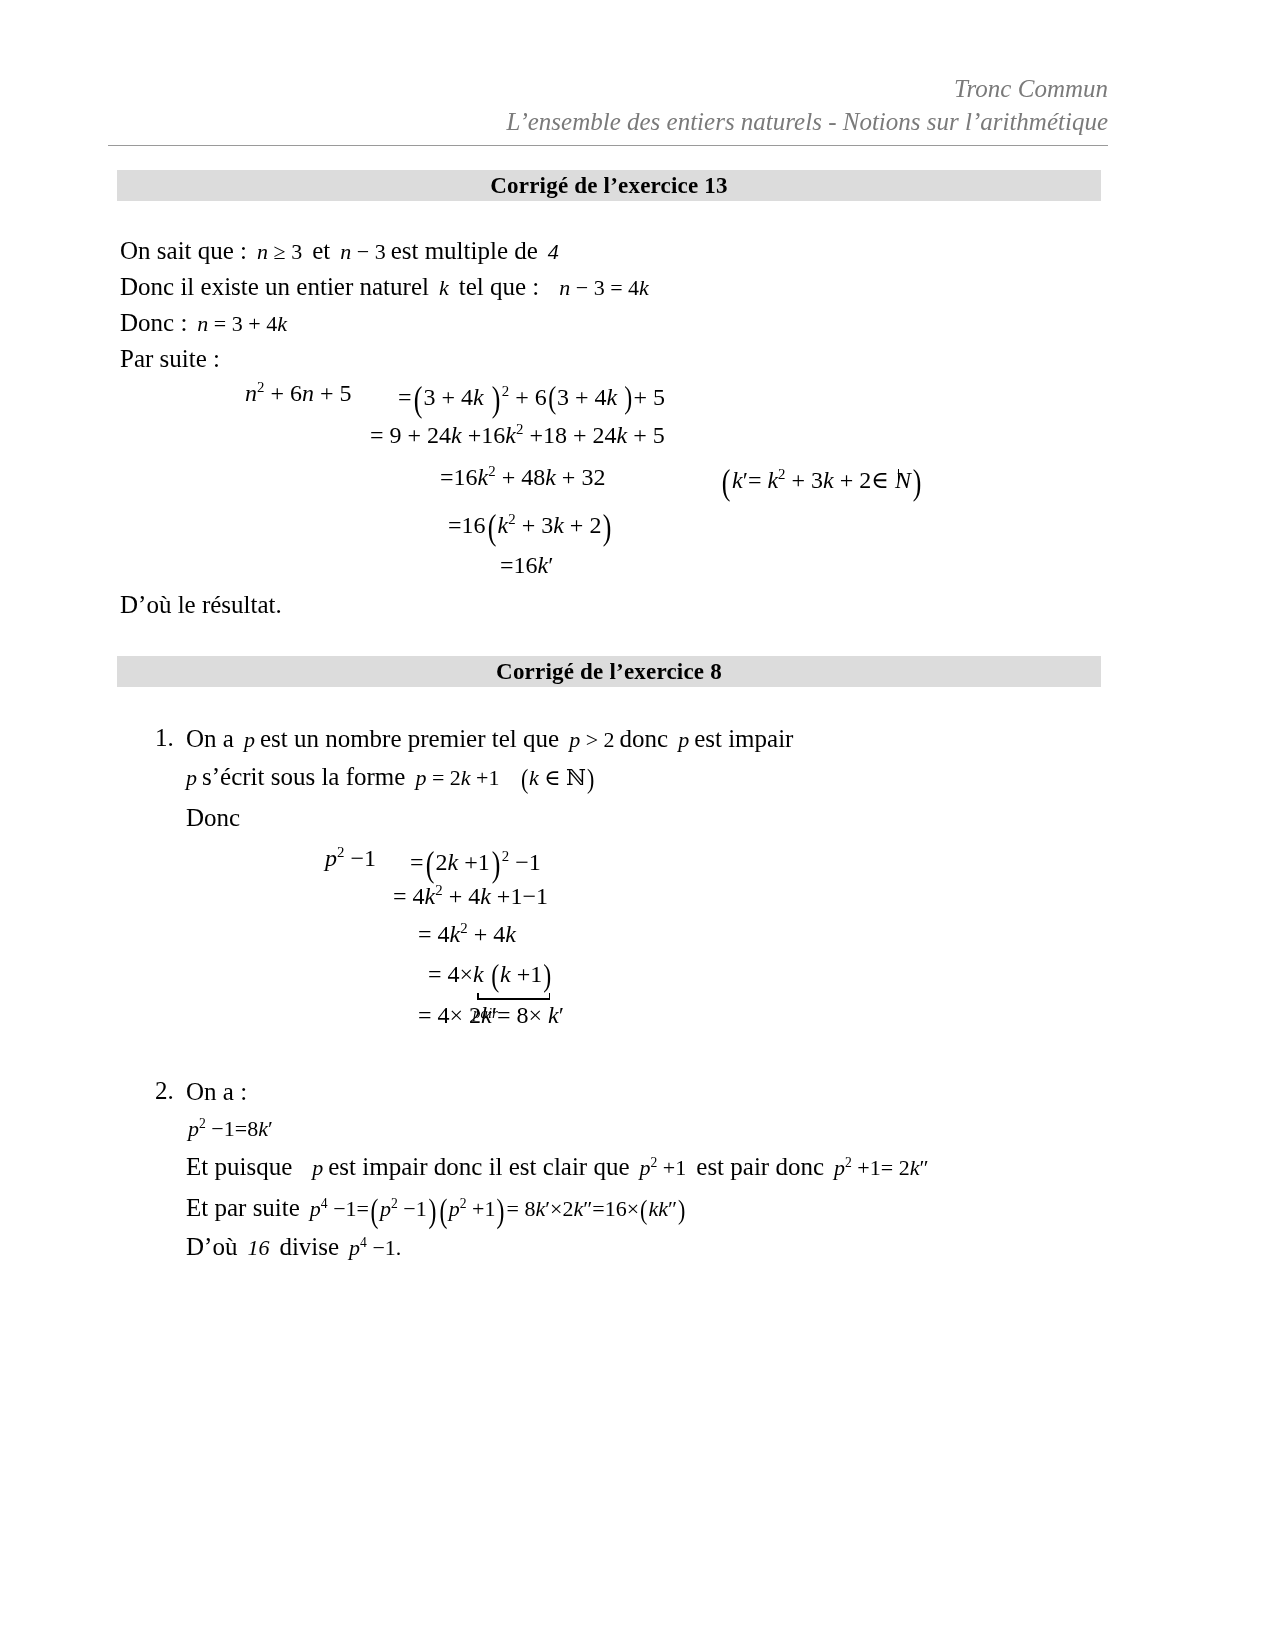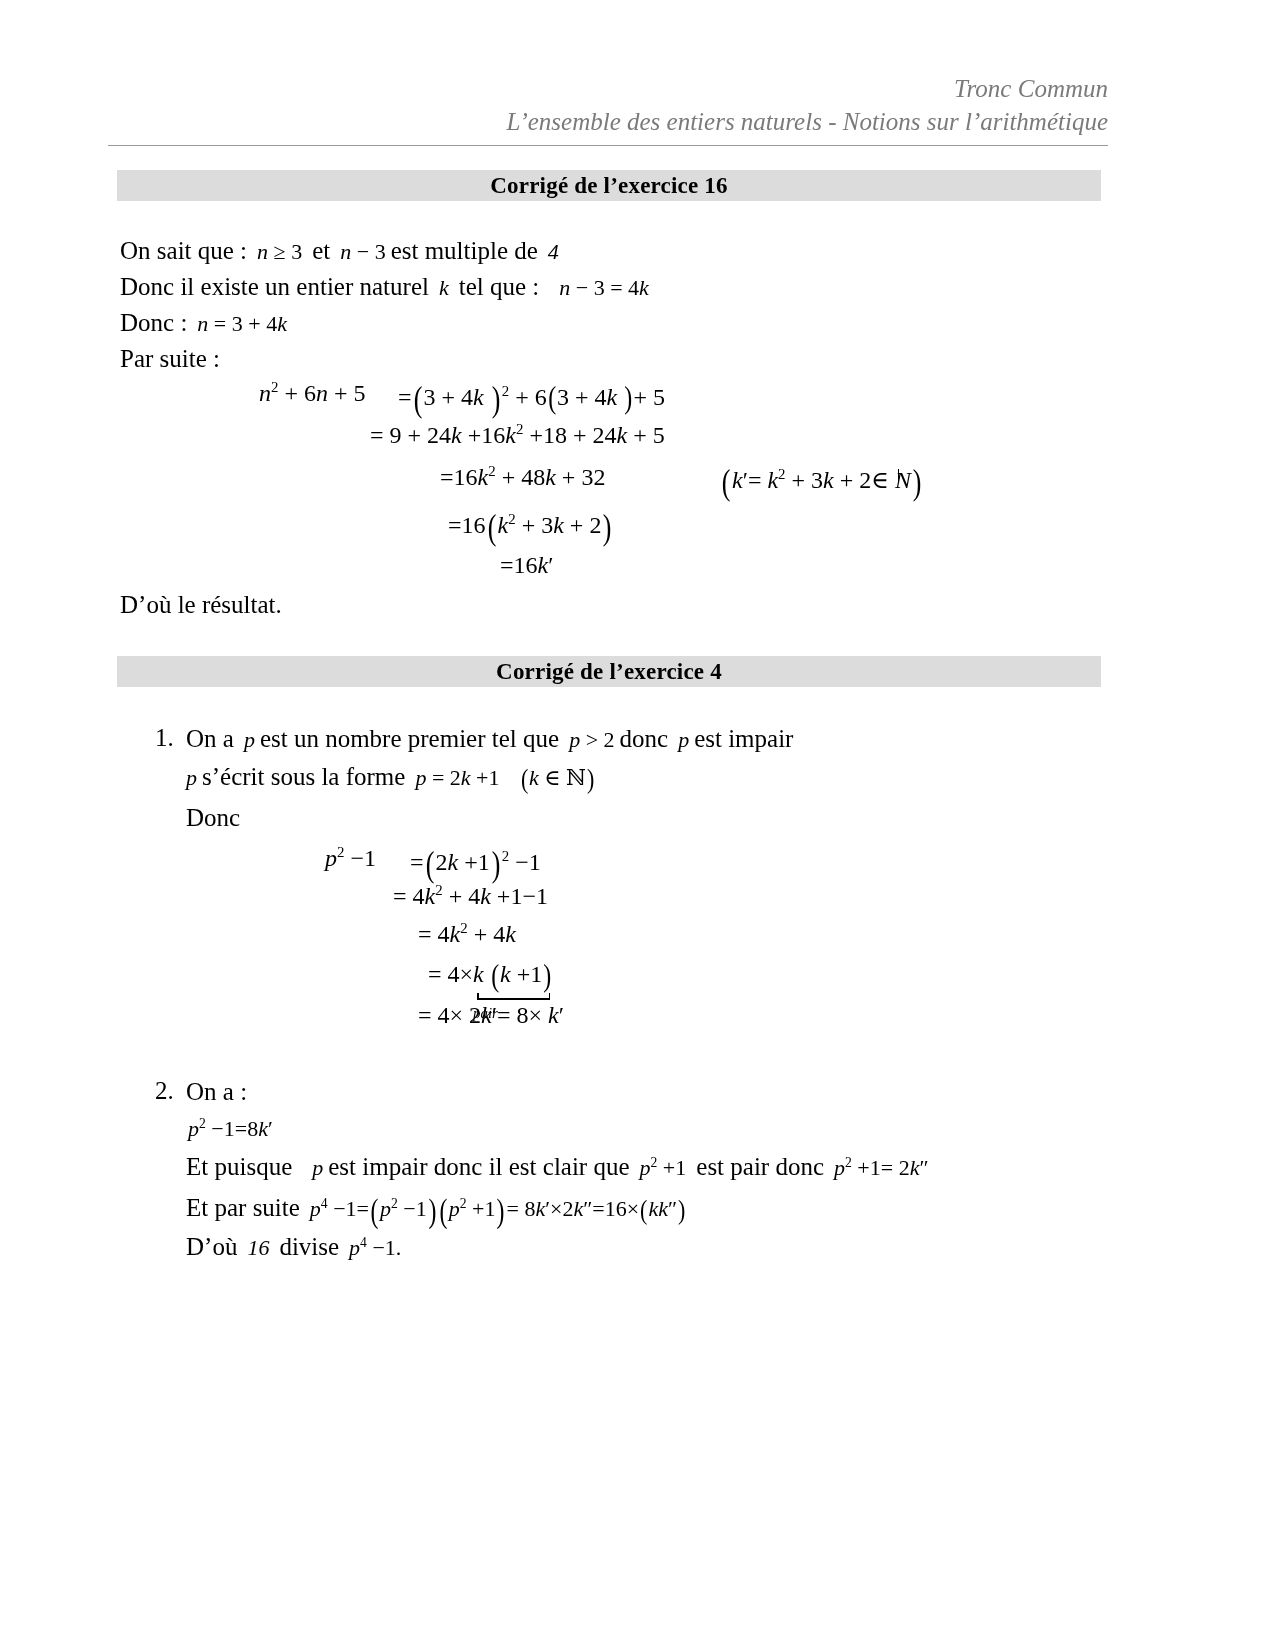--- a/index.html
+++ b/index.html
@@ -171,37 +171,37 @@
 <body>
 
 <div class="page">
 
   <div class="header">
     <div>Tronc Commun</div>
     <div class="header-line2">L’ensemble des entiers naturels - Notions sur l’arithmétique</div>
   </div>
   <div class="header-rule"></div>
 
-  <div class="banner" id="banner-13">Corrigé de l’exercice 16</div>
+  <div class="banner" id="banner-13">Corrigé de l’exercice 13</div>
 
   <div class="txt" style="left:120px; top:236px;">
     <span>On sait que :</span><span class="spw"></span><span class="math"><span class="mvar">n</span> <span class="op">≥</span> <span class="num">3</span></span><span class="spw"></span><span>et</span><span class="spw"></span><span class="math"><span class="mvar">n</span> <span class="op">−</span> <span class="num">3</span></span><span class="sp"></span><span>est multiple de</span><span class="spw"></span><span class="math num">4</span>
   </div>
 
   <div class="txt" style="left:120px; top:272px;">
     <span>Donc il existe un entier naturel</span><span class="spw"></span><span class="math mvar">k</span><span class="spw"></span><span>tel que :</span><span class="spw"></span><span class="spw"></span><span class="math"><span class="mvar">n</span> <span class="op">−</span> <span class="num">3</span> <span class="op">=</span> <span class="num">4</span><span class="mvar">k</span></span>
   </div>
 
   <div class="txt" style="left:120px; top:308px;">
     <span>Donc :</span><span class="spw"></span><span class="math"><span class="mvar">n</span> <span class="op">=</span> <span class="num">3</span> <span class="op">+</span> <span class="num">4</span><span class="mvar">k</span></span>
   </div>
 
   <div class="txt" style="left:120px; top:344px;">Par suite :</div>
 
-  <div class="eqline math" style="left:259px; top:380px;">
+  <div class="eqline math" style="left:245px; top:380px;">
     <span class="mvar">n</span><sup class="e">2</sup> <span class="op">+</span> <span class="num">6</span><span class="mvar">n</span> <span class="op">+</span> <span class="num">5</span>
   </div>
   <div class="eqline math" style="left:398px; top:378px;">
     <span class="op">=</span><span class="bigp">(</span><span class="num">3</span> <span class="op">+</span> <span class="num">4</span><span class="mvar">k</span> <span class="bigp">)</span><sup class="e">2</sup> <span class="op">+</span> <span class="num">6</span><span class="medp">(</span><span class="num">3</span> <span class="op">+</span> <span class="num">4</span><span class="mvar">k</span> <span class="medp">)</span><span class="op">+</span> <span class="num">5</span>
   </div>
   <div class="eqline math" style="left:370px; top:422px;">
     <span class="op">=</span> <span class="num">9</span> <span class="op">+</span> <span class="num">24</span><span class="mvar">k</span> <span class="op">+</span><span class="num">16</span><span class="mvar">k</span><sup class="e">2</sup> <span class="op">+</span><span class="num">18</span> <span class="op">+</span> <span class="num">24</span><span class="mvar">k</span> <span class="op">+</span> <span class="num">5</span>
   </div>
   <div class="eqline math" style="left:440px; top:464px;">
     <span class="op">=</span><span class="num">16</span><span class="mvar">k</span><sup class="e">2</sup> <span class="op">+</span> <span class="num">48</span><span class="mvar">k</span> <span class="op">+</span> <span class="num">32</span>
@@ -211,21 +211,21 @@
   </div>
   <div class="eqline math" style="left:448px; top:506px;text-align:center;">
     <span class="op">=</span><span class="num">16</span><span class="bigp">(</span><span class="mvar">k</span><sup class="e">2</sup> <span class="op">+</span> <span class="num">3</span><span class="mvar">k</span> <span class="op">+</span> <span class="num">2</span><span class="bigp">)</span>
   </div>
   <div class="eqline math" style="left:500px; top:552px;">
     <span class="op">=</span><span class="num">16</span><span class="mvar">k</span><span class="op">′</span>
   </div>
 
   <div class="txt" style="left:120px; top:590px;">D’où le résultat.</div>
 
-  <div class="banner" id="banner-14">Corrigé de l’exercice 4</div>
+  <div class="banner" id="banner-14">Corrigé de l’exercice 8</div>
 
   <div class="listnum" style="left:155px; top:724px;">1.</div>
 
   <div class="txt" style="left:186px; top:724px;">
     <span>On a</span><span class="spw"></span><span class="math mvar">p</span><span class="sp"></span><span>est un nombre premier tel que</span><span class="spw"></span><span class="math"><span class="mvar">p</span> <span class="op">&gt;</span> <span class="num">2</span></span><span class="sp"></span><span>donc</span><span class="spw"></span><span class="math mvar">p</span><span class="sp"></span><span>est impair</span>
   </div>
 
   <div class="txt" style="left:186px; top:762px;">
     <span class="math mvar">p</span><span class="sp"></span><span>s’écrit sous la forme</span><span class="spw"></span><span class="math"><span class="mvar">p</span> <span class="op">=</span> <span class="num">2</span><span class="mvar">k</span> <span class="op">+</span><span class="num">1</span></span><span class="spw"></span><span class="spw"></span><span class="math"><span class="medp">(</span><span class="mvar">k</span> <span class="op">∈</span> <span class="dsN">ℕ</span><span class="medp">)</span></span>
   </div>

